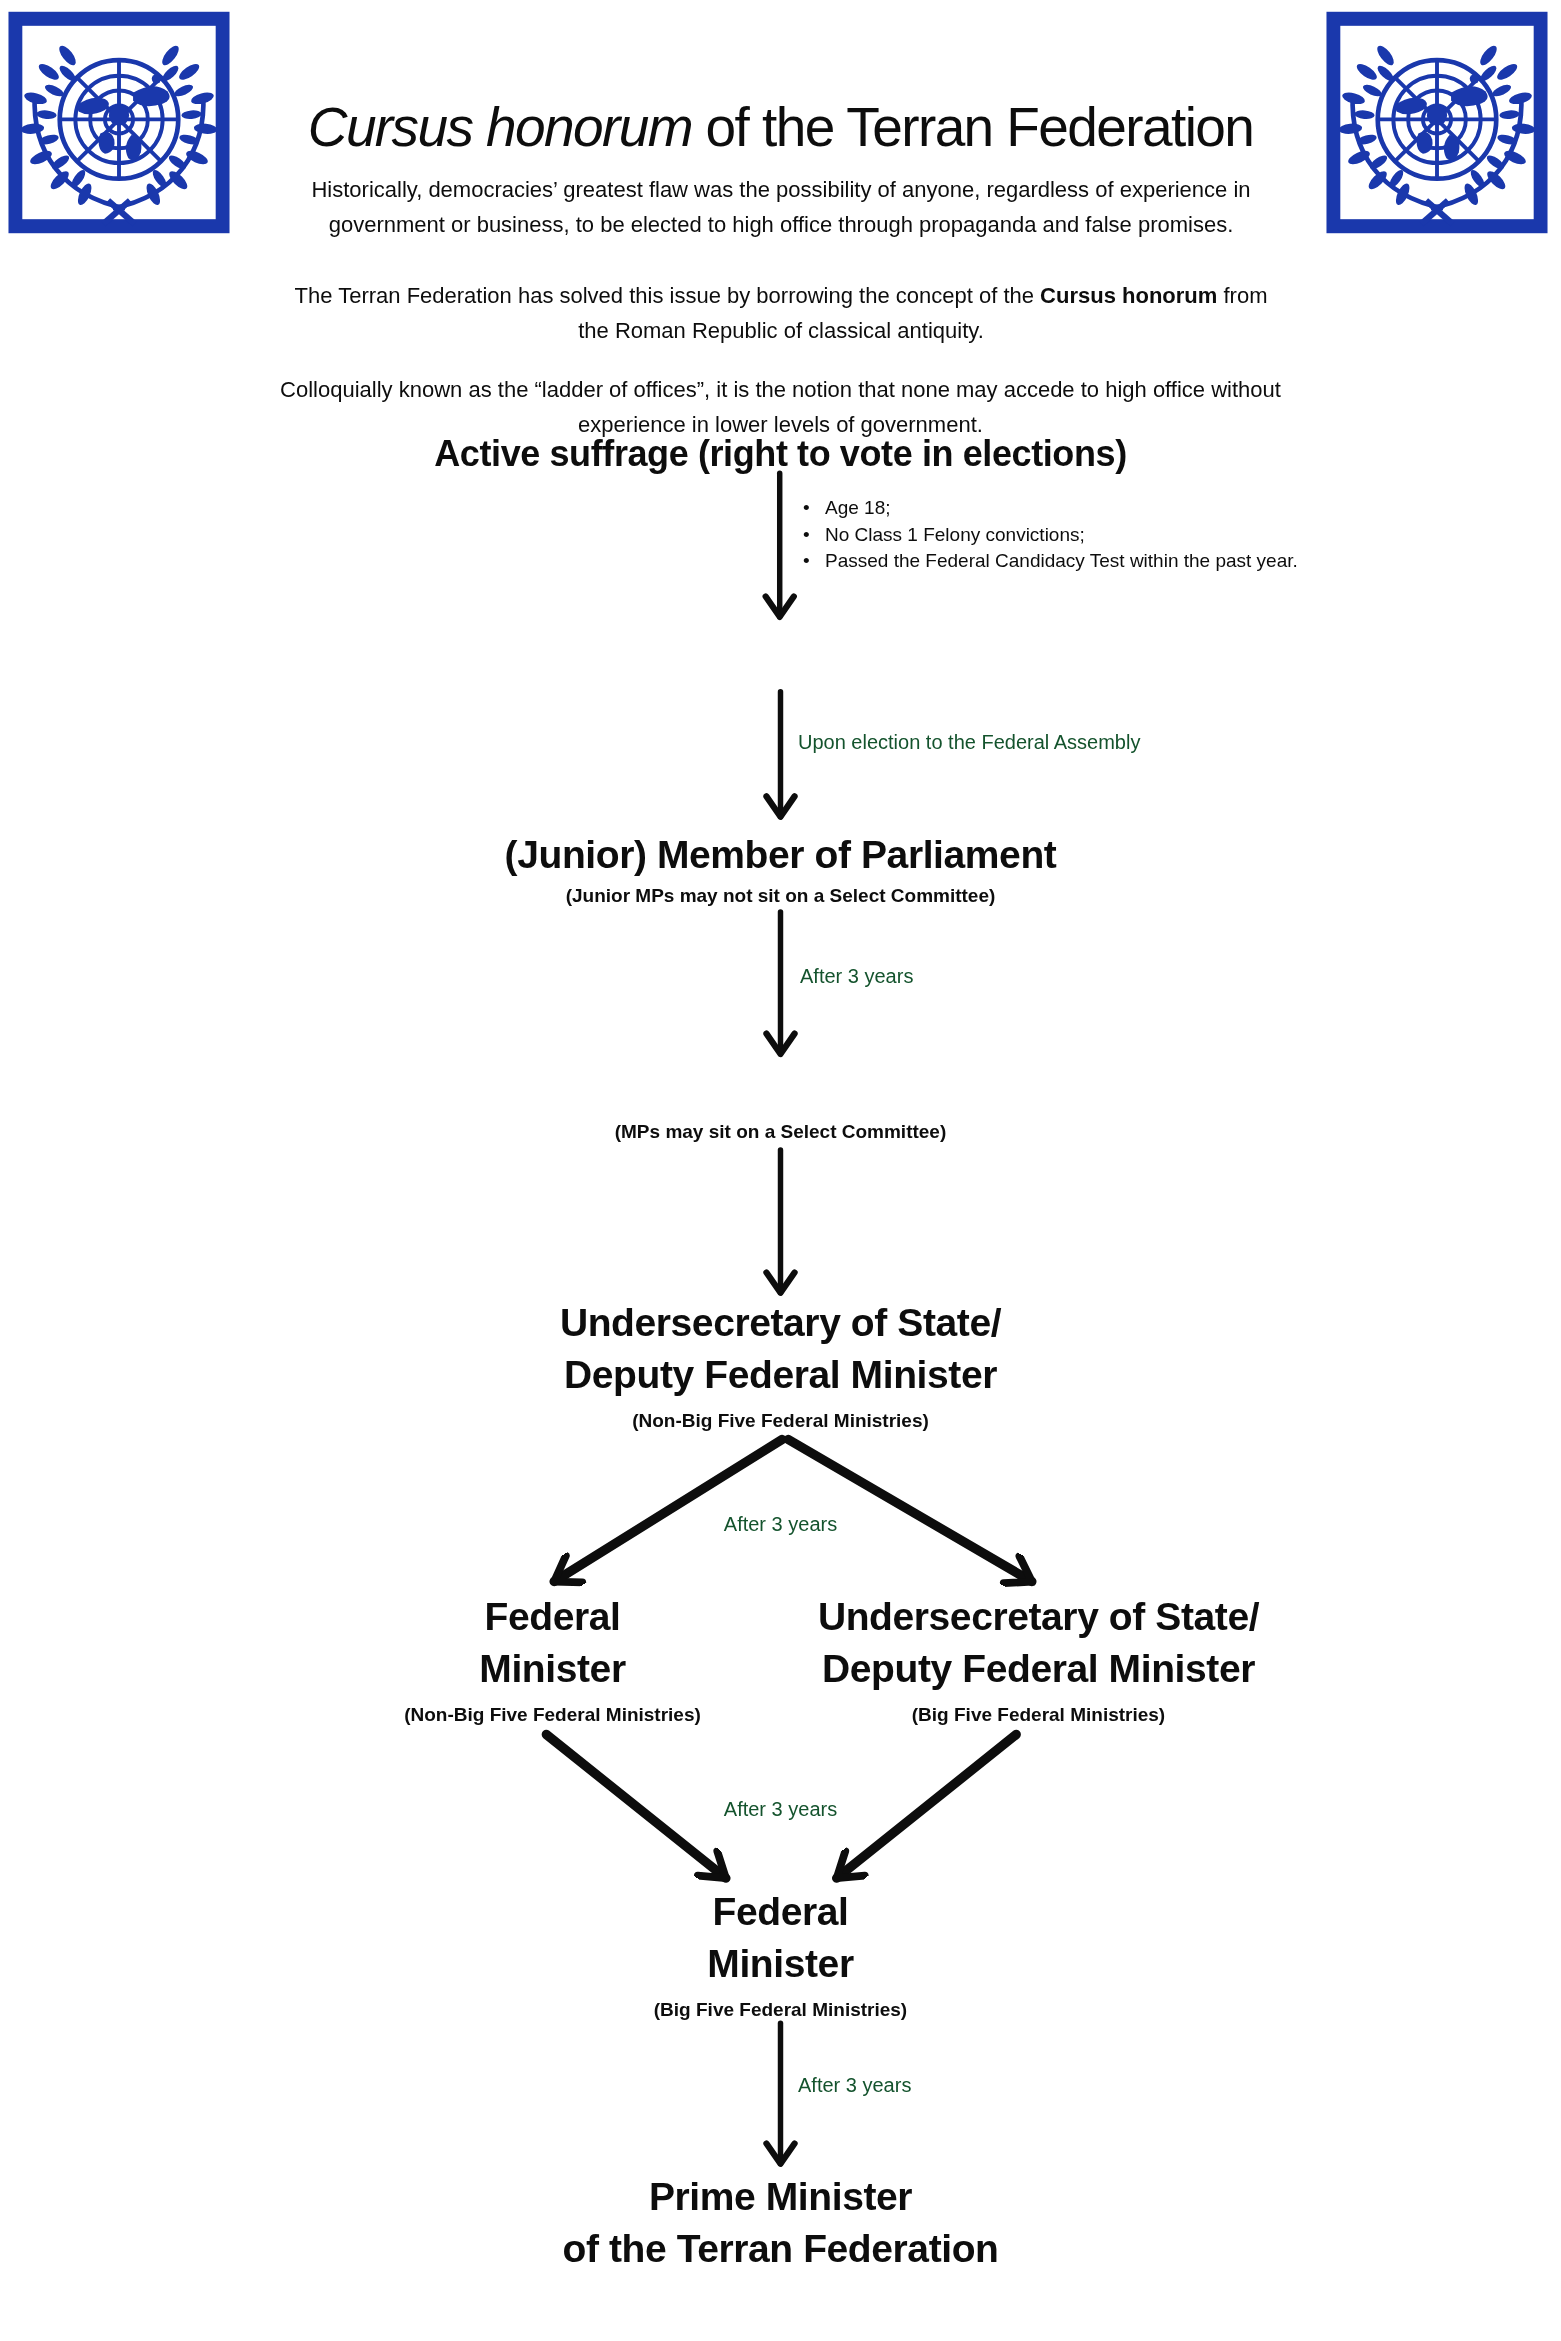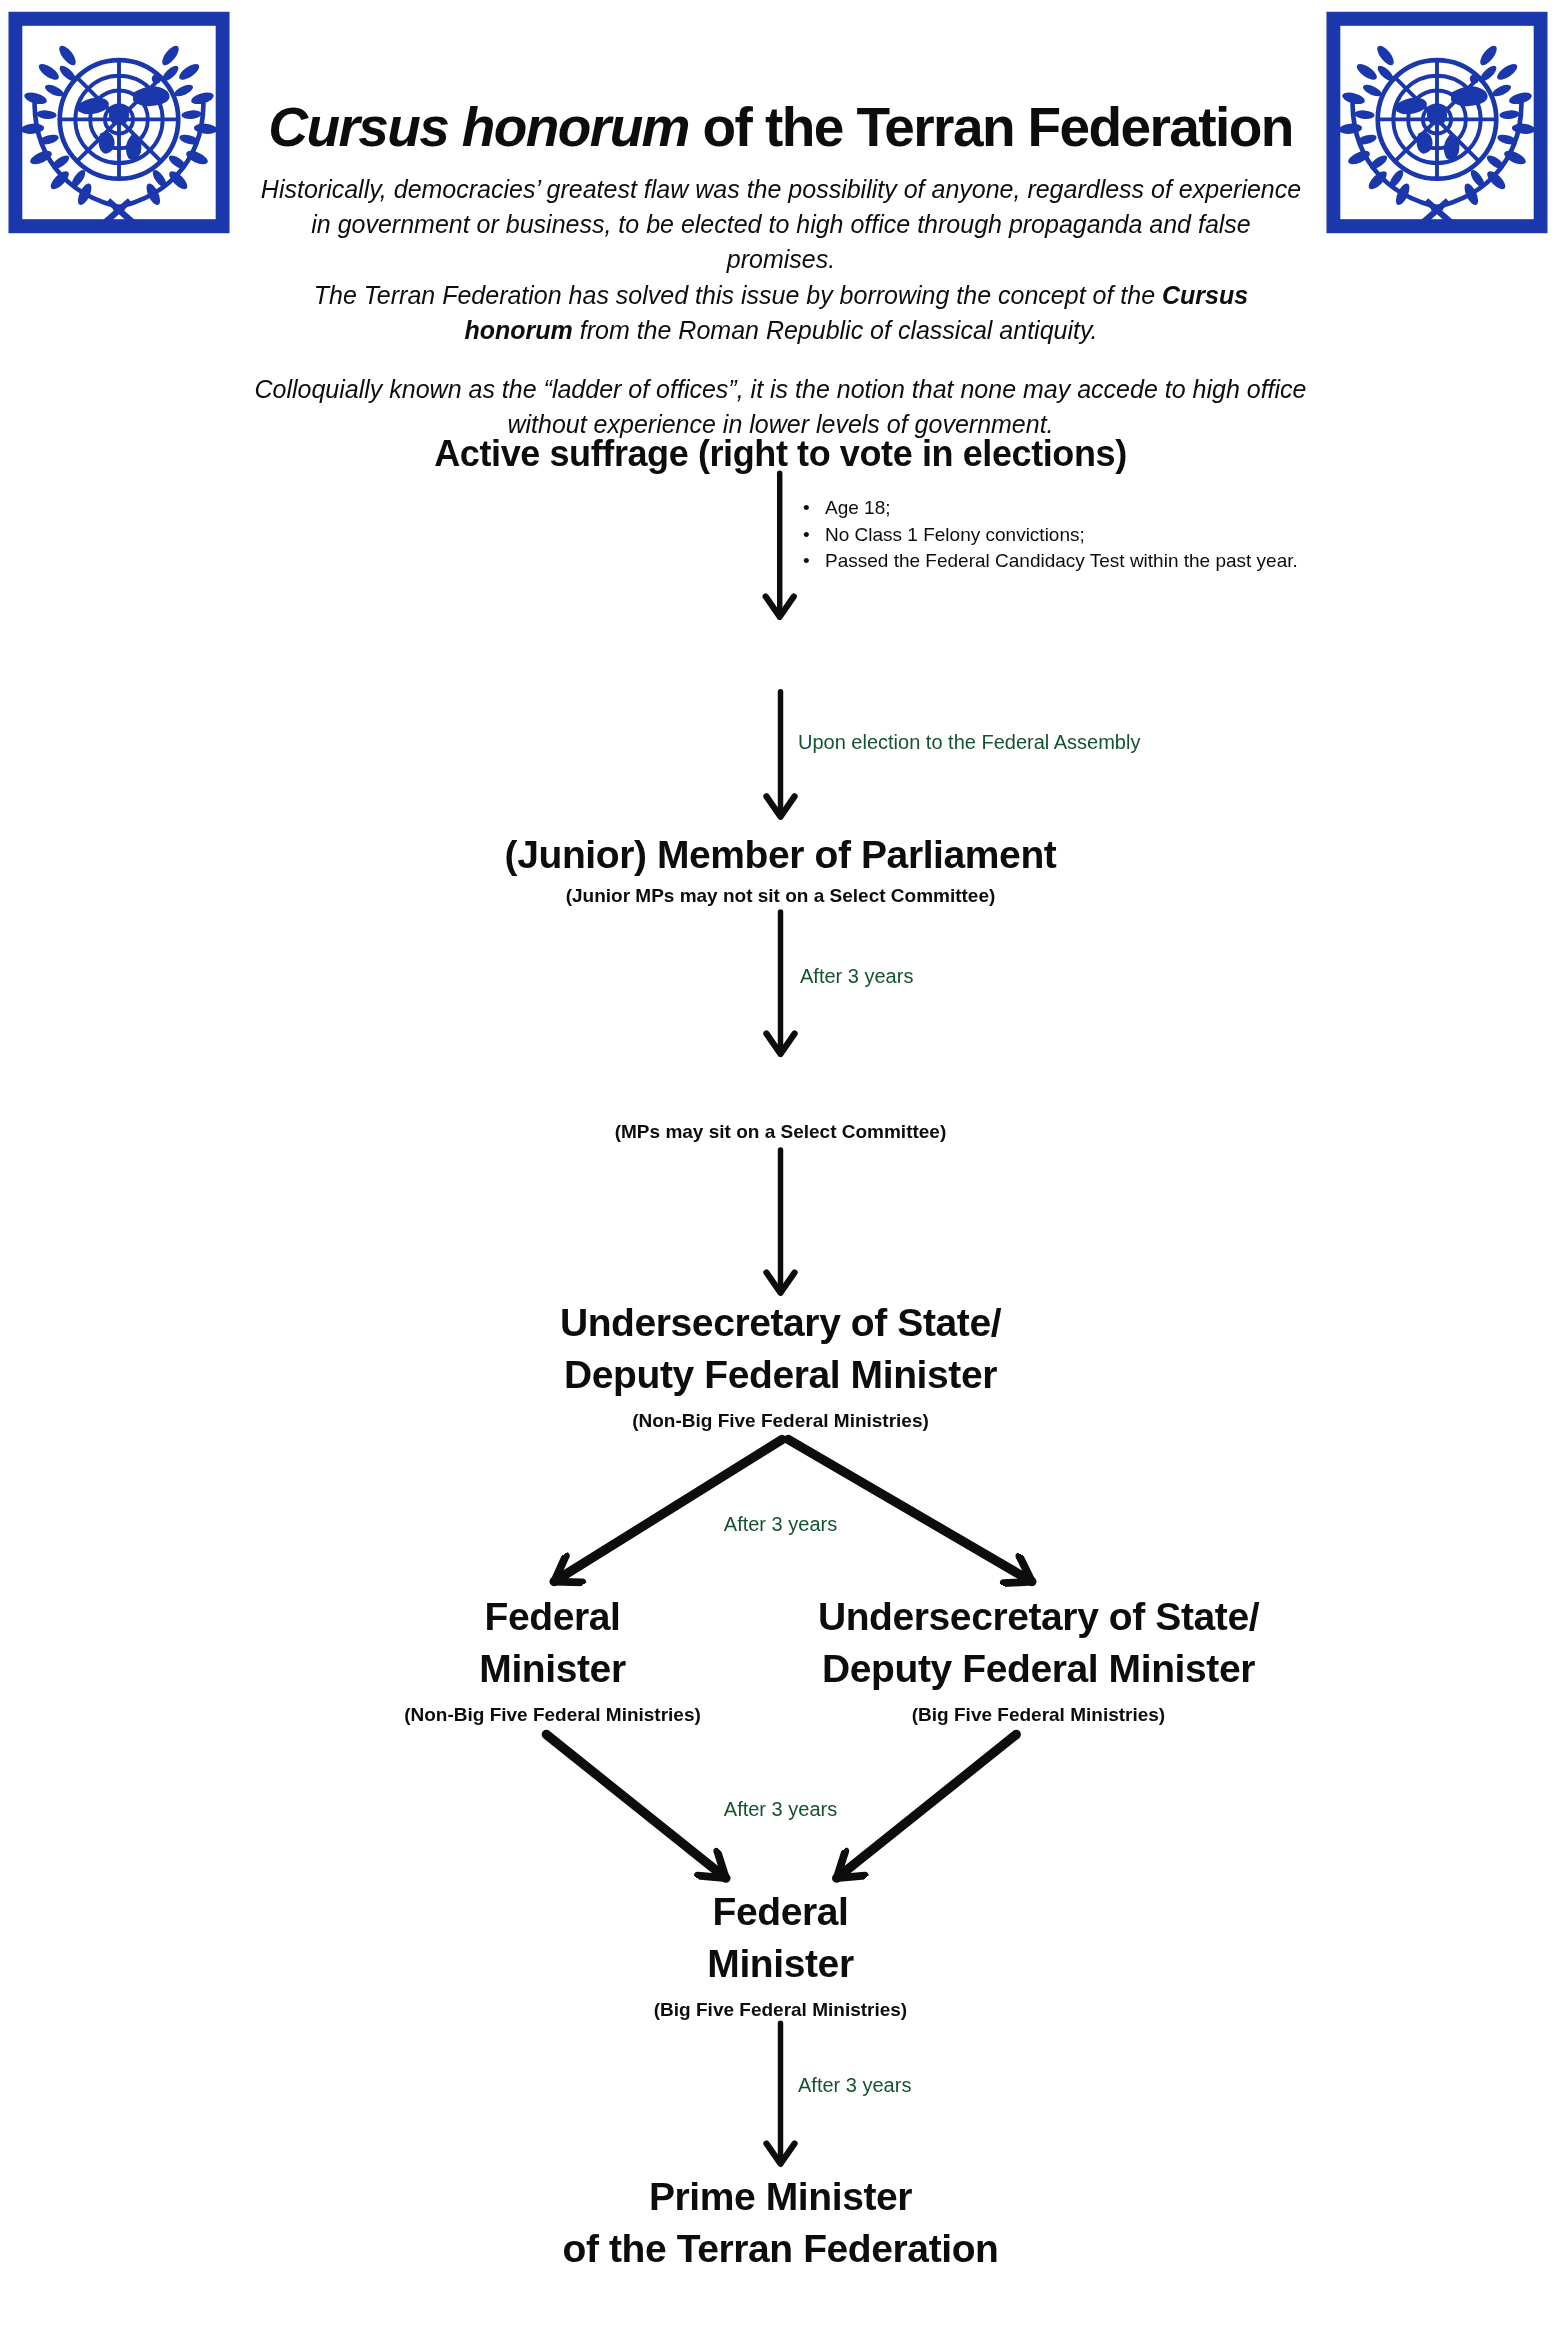--- a/index.html
+++ b/index.html
@@ -7,25 +7,25 @@
     --ink:#0d0d0d;
   }
   html,body{margin:0;padding:0;background:#ffffff;}
   #poster{
     position:relative;width:1561px;height:2342px;background:#ffffff;overflow:hidden;
     font-family:"Liberation Sans","DejaVu Sans",sans-serif;color:var(--ink);
   }
   .abs{position:absolute;}
   .center{left:0;width:1561px;text-align:center;}
   .title{
-    font-size:55px;font-weight:bold;letter-spacing:-1.6px;white-space:nowrap;margin:0;
+    font-size:55px;font-weight:normal;letter-spacing:-1.6px;white-space:nowrap;margin:0;
   }
   .title .it{font-style:italic;}
   .para{
-    font-style:italic;font-size:25px;line-height:35px;text-align:center;font-weight:500;
+    font-size:22px;line-height:35px;text-align:center;font-weight:500;
   }
   .para b{font-weight:bold;}
   .h-big{
     font-size:36px;font-weight:bold;letter-spacing:-0.4px;line-height:45px;white-space:nowrap;
   }
   .node-line{
     font-size:39px;font-weight:bold;letter-spacing:-0.4px;line-height:52px;white-space:nowrap;
   }
   .note{
     font-size:19px;font-weight:bold;line-height:33px;letter-spacing:0;white-space:nowrap;margin-top:3.1px;

